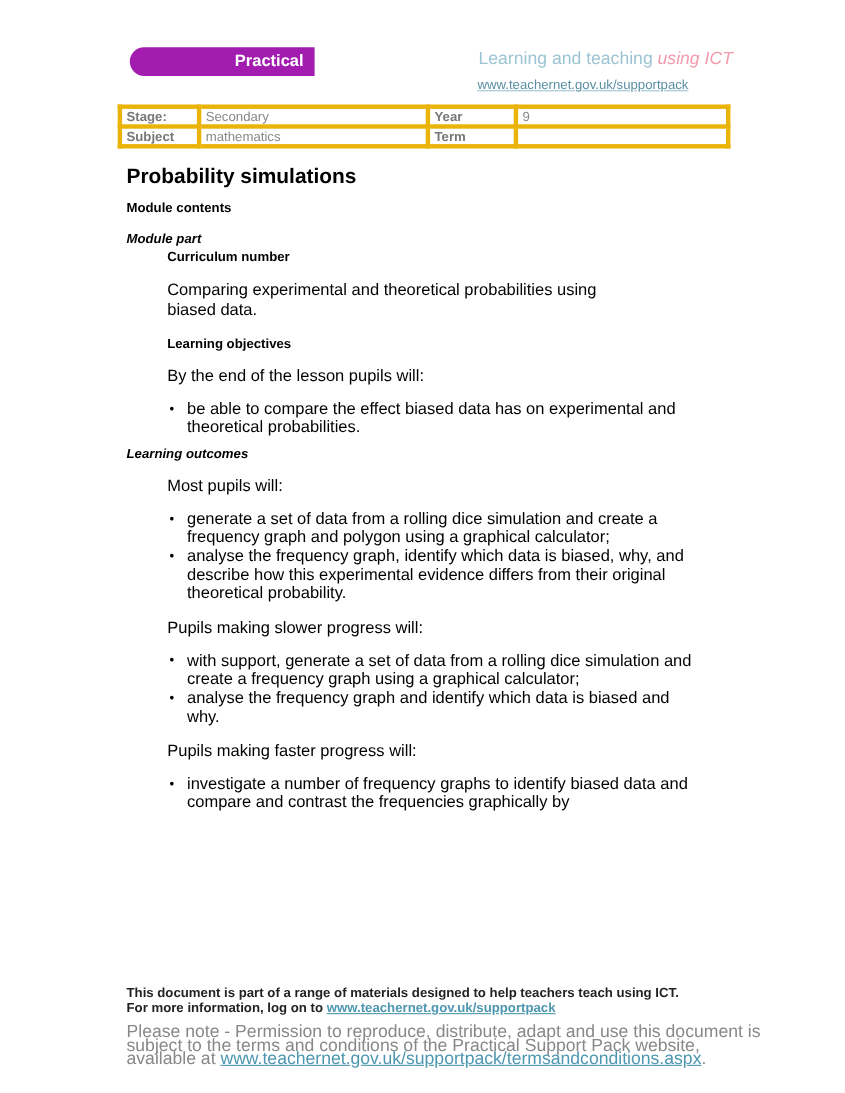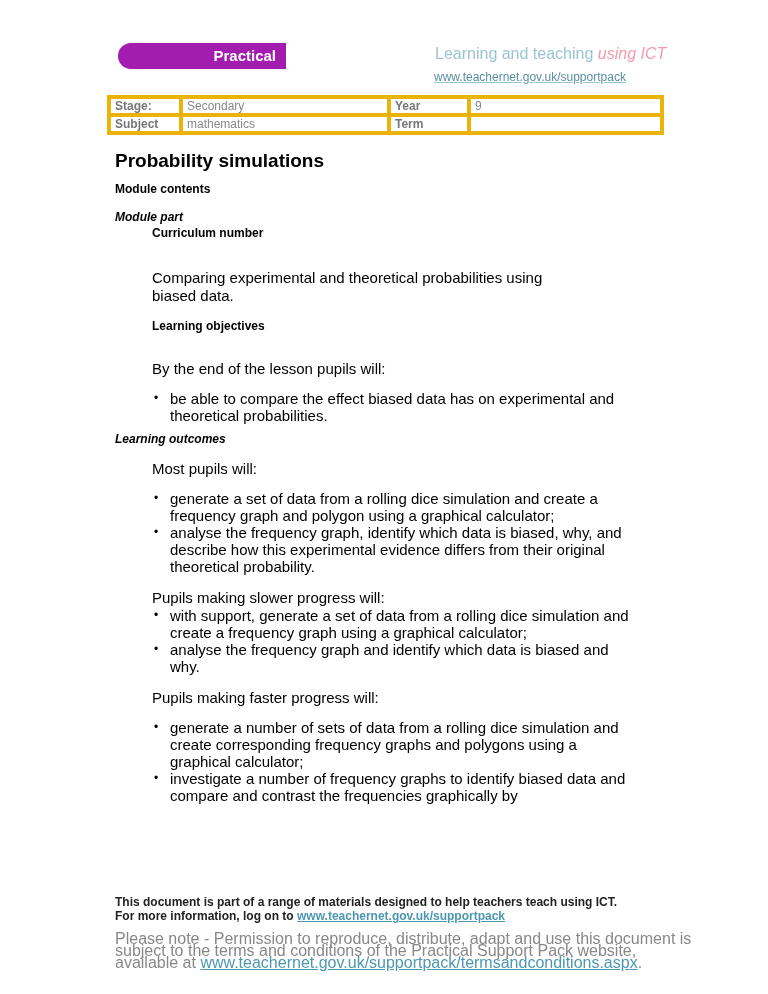--- a/index.html
+++ b/index.html
@@ -55,40 +55,39 @@
     <td></td>
   </tr>
 </tbody>
   </table>
 
 <div class="content">
   <h1>Probability simulations</h1>
   <div class="h-mc">Module contents</div>
   <div class="h-it">Module part</div>
   <div class="h-sub">Curriculum number</div>
-  <div class="body-t" style="margin-top:29px;width:400px">Comparing experimental and theoretical probabilities using biased data.</div>
+  <div class="body-t" style="margin-top:15px;width:400px">Comparing experimental and theoretical probabilities using biased data.</div>
   <div class="h-sub" style="margin-top:14px">Learning objectives</div>
-  <div class="body-t" style="margin-top:27px">By the end of the lesson pupils will:</div>
+  <div class="body-t" style="margin-top:14px">By the end of the lesson pupils will:</div>
   <ul style="margin-top:12px;width:480px">
     <li>be able to compare the effect biased data has on experimental and theoretical probabilities.</li>
   </ul>
   <div class="h-it" style="margin-top:8px">Learning outcomes</div>
   <div class="body-t" style="margin-top:14px">Most pupils will:</div>
   <ul style="margin-top:12px;width:480px">
     <li>generate a set of data from a rolling dice simulation and create a frequency graph and polygon using a graphical calculator;</li>
     <li>analyse the frequency graph, identify which data is biased, why, and describe how this experimental evidence differs from their original theoretical probability.</li>
   </ul>
   <div class="body-t" style="margin-top:14px">Pupils making slower progress will:</div>
-  <ul style="width:480px">
+  <ul style="margin-top:12px;width:480px">
     <li>with support, generate a set of data from a rolling dice simulation and create a frequency graph using a graphical calculator;</li>
     <li>analyse the frequency graph and identify which data is biased and why.</li>
   </ul>
   <div class="body-t" style="margin-top:14px">Pupils making faster progress will:</div>
   <ul style="margin-top:12px;width:480px">
-    <li>generate a number of sets of data from a rolling dice simulation and create corresponding frequency graphs and polygons using a graphical calculator;</li>
     <li>investigate a number of frequency graphs to identify biased data and compare and contrast the frequencies graphically by</li>
   </ul>
 </div>
 
 <div class="footer">
   <div class="f1">This document is part of a range of materials designed to help teachers teach using ICT.</div>
   <div class="f1"><span>For more information, log on to </span><a>www.teachernet.gov.uk/supportpack</a></div>
   <div class="f2"><span>Please note - Permission to reproduce, distribute, adapt and use this document is subject to the terms and conditions of the Practical Support Pack website, available at </span><a>www.teachernet.gov.uk/supportpack/termsandconditions.aspx</a><span>.</span></div>
 </div>
 

